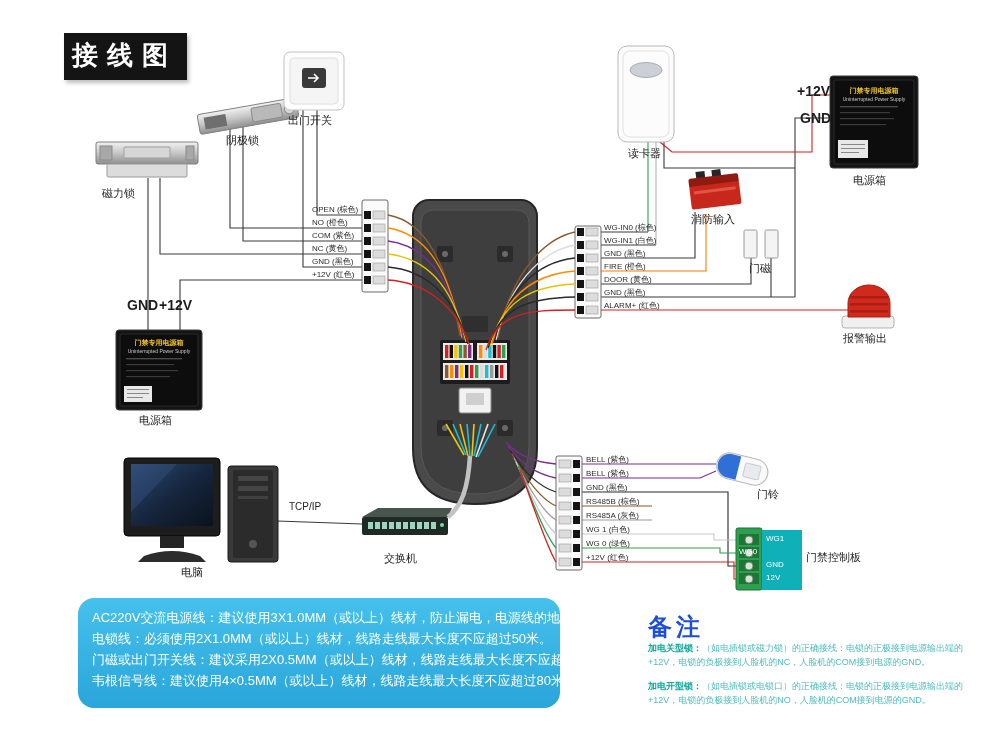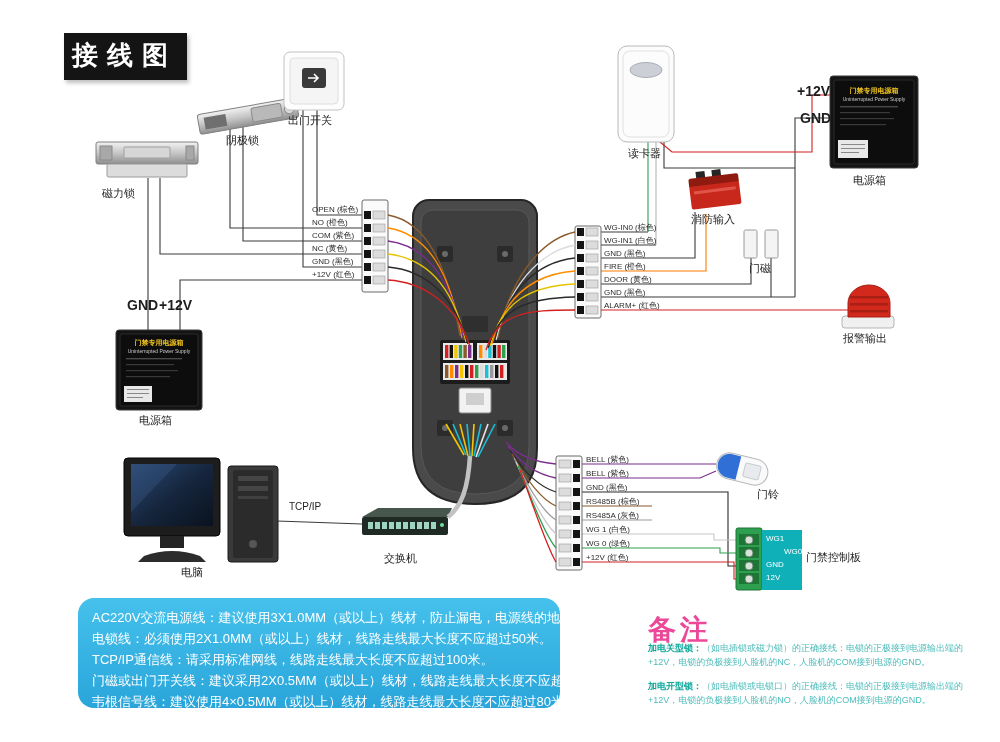--- a/index.html
+++ b/index.html
@@ -13,22 +13,22 @@
   .dlabel{position:absolute;font-size:11px;color:#1e1e1e;white-space:nowrap}
   .slabel{position:absolute;font-size:14px;color:#1e1e1e;white-space:nowrap;font-weight:bold}
   .tlabel{position:absolute;font-size:8px;color:#2c2c2c;white-space:nowrap}
   .pin-label{position:absolute;font-size:8px;font-weight:normal;color:#fff;white-space:nowrap}
   .psu-title{position:absolute;font-size:7px;font-weight:bold;color:#f0c420;text-align:center;white-space:nowrap}
   .psu-sub{position:absolute;font-size:5px;color:#c9c9c9;text-align:center;white-space:nowrap}
   .req-box{position:absolute;left:78px;top:598px;width:482px;height:110px;border-radius:16px;
     background:linear-gradient(180deg,#46c1ec,#29a5da);color:#fff;padding:9px 14px}
   .req-head{font-size:12.5px;font-weight:bold;margin-bottom:3px;letter-spacing:1px}
   .req-item{font-size:13px;line-height:1.62;white-space:nowrap}
-  .remarks-head{position:absolute;left:648px;top:611px;font-size:28px;font-weight:bold;
-    color:#ec4899;letter-spacing:4px}
+  .remarks-head{position:absolute;left:648px;top:611px;font-size:24px;font-weight:bold;
+    color:#1d4ed8;letter-spacing:4px}
   .remark{position:absolute;left:648px;width:338px;font-size:9px;line-height:1.6;color:#4cbcba}
   .remark b{color:#10a99c}
 </style>
 </head>
 <body>
 
 <div class="canvas">
 
   <svg class="art" width="1000" height="742" viewBox="0 0 1000 742">
     <defs>
@@ -412,28 +412,27 @@
   <div class="tlabel" style="left:586px;top:454px">BELL (紫色)</div>
   <div class="tlabel" style="left:586px;top:468px">BELL (紫色)</div>
   <div class="tlabel" style="left:586px;top:482px">GND (黑色)</div>
   <div class="tlabel" style="left:586px;top:496px">RS485B (棕色)</div>
   <div class="tlabel" style="left:586px;top:510px">RS485A (灰色)</div>
   <div class="tlabel" style="left:586px;top:524px">WG 1 (白色)</div>
   <div class="tlabel" style="left:586px;top:538px">WG 0 (绿色)</div>
   <div class="tlabel" style="left:586px;top:552px">+12V (红色)</div>
 
   <div class="pin-label" style="left:766px;top:534px">WG1</div>
-  <div class="pin-label" style="left:784px;top:547px">WG0</div>
+  <div class="pin-label" style="left:739px;top:547px">WG0</div>
   <div class="pin-label" style="left:766px;top:560px">GND</div>
   <div class="pin-label" style="left:766px;top:573px">12V</div>
 
   <div class="req-box">
     <div class="req-item">AC220V交流电源线：建议使用3X1.0MM（或以上）线材，防止漏电，电源线的地线建议接地。</div>
     <div class="req-item">电锁线：必须使用2X1.0MM（或以上）线材，线路走线最大长度不应超过50米。</div>
-    <div class="req-item">TCP/IP通信线：请采用标准网线，线路走线最大长度不应超过100米。</div>
     <div class="req-item">门磁或出门开关线：建议采用2X0.5MM（或以上）线材，线路走线最大长度不应超过100米。</div>
     <div class="req-item">韦根信号线：建议使用4×0.5MM（或以上）线材，线路走线最大长度不应超过80米。</div>
   </div>
 
   <div class="remarks-head">备注</div>
   <div class="remark" style="top:641px">
     <b>加电关型锁：</b><span>（如电插锁或磁力锁）的正确接线：电锁的正极接到电源输出端的+12V，电锁的负极接到人脸机的NC，人脸机的COM接到电源的GND。</span>
   </div>
   <div class="remark" style="top:679px">
     <b>加电开型锁：</b><span>（如电插锁或电锁口）的正确接线：电锁的正极接到电源输出端的+12V，电锁的负极接到人脸机的NO，人脸机的COM接到电源的GND。</span>

